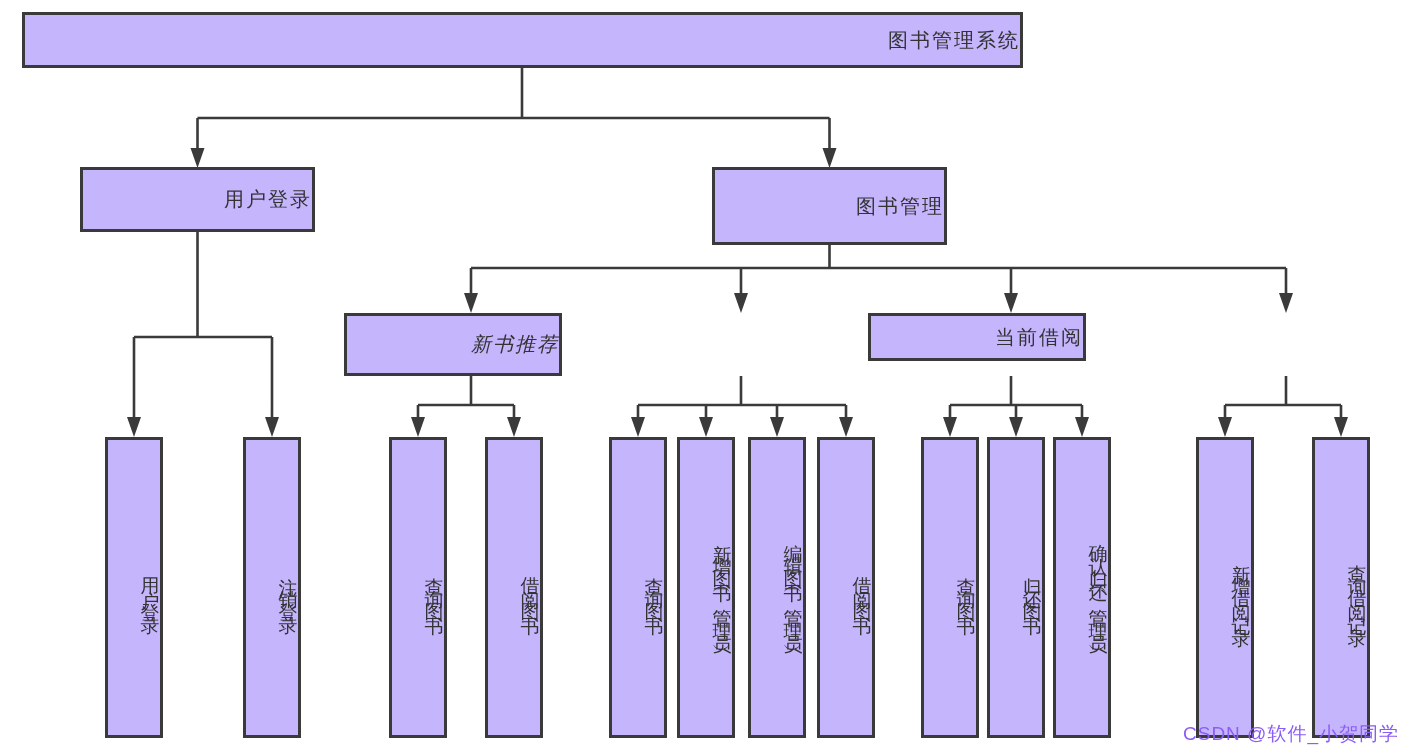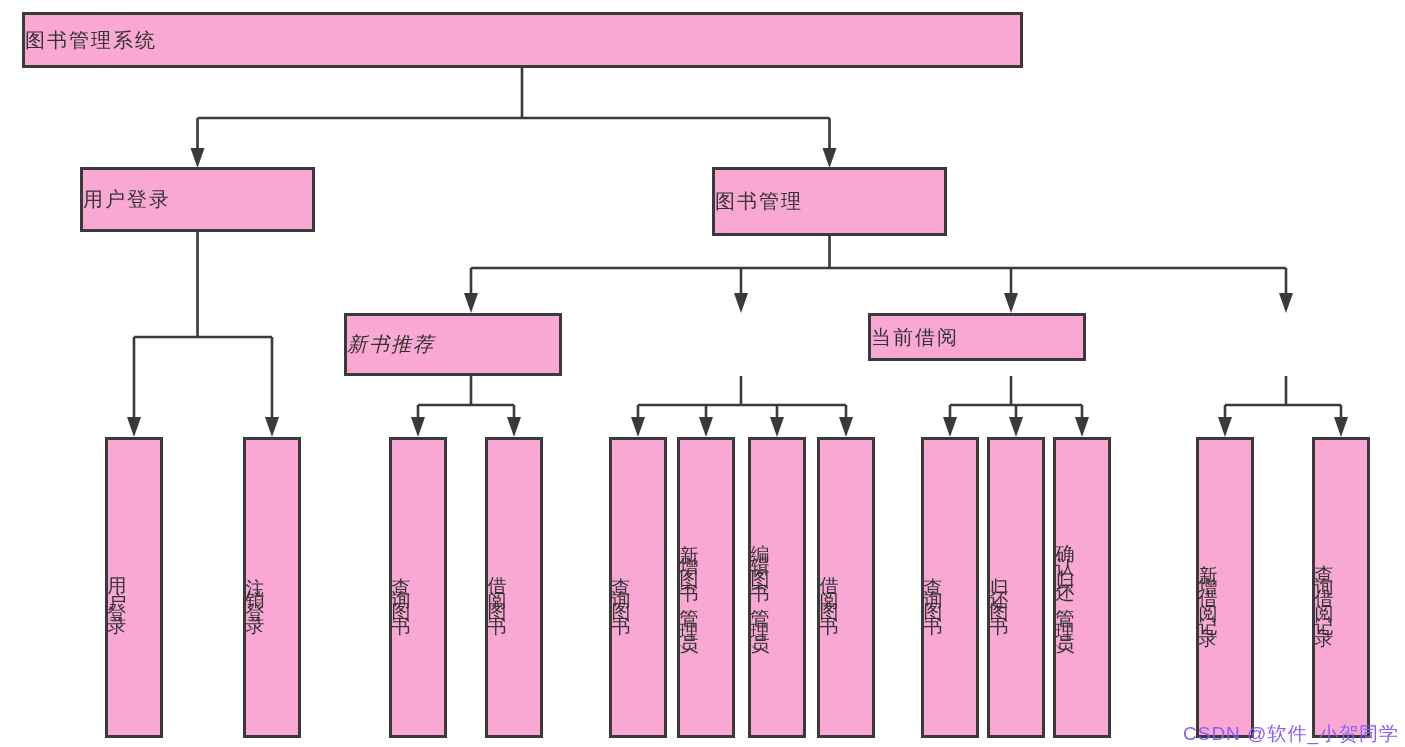--- a/index.html
+++ b/index.html
@@ -18,25 +18,25 @@
   .connectors {
     position: absolute;
     left: 0;
     top: 0;
     width: 1405px;
     height: 747px;
   }
   .box {
     position: absolute;
     box-sizing: border-box;
-    background: #f9a8d4;
+    background: #c4b5fd;
     border: 3px solid #3a3a3a;
     display: flex;
     align-items: center;
-    justify-content: flex-start;
+    justify-content: flex-end;
     color: #333333;
     z-index: 2;
   }
   .box.h-text span {
     font-size: 20px;
     letter-spacing: 2px;
     white-space: nowrap;
   }
   .box.leaf span {
     writing-mode: vertical-rl;
@@ -121,21 +121,21 @@
     </g>
   </svg>
 
   <div class="box h-text" style="left:22px; top:12px; width:1001px; height:56px;">
     <span>图书管理系统</span>
   </div>
 
   <div class="box h-text" style="left:80px; top:167px; width:235px; height:65px;">
     <span>用户登录</span>
   </div>
-  <div class="box h-text" style="left:712px; top:167px; width:235px; height:69px;">
+  <div class="box h-text" style="left:712px; top:167px; width:235px; height:78px;">
     <span>图书管理</span>
   </div>
 
   <div class="box h-text" style="left:344px; top:313px; width:218px; height:63px;font-style:italic;">
     <span>新书推荐</span>
   </div>
   <div class="box h-text" style="left:868px; top:313px; width:218px; height:48px;">
     <span>当前借阅</span>
   </div>
 

